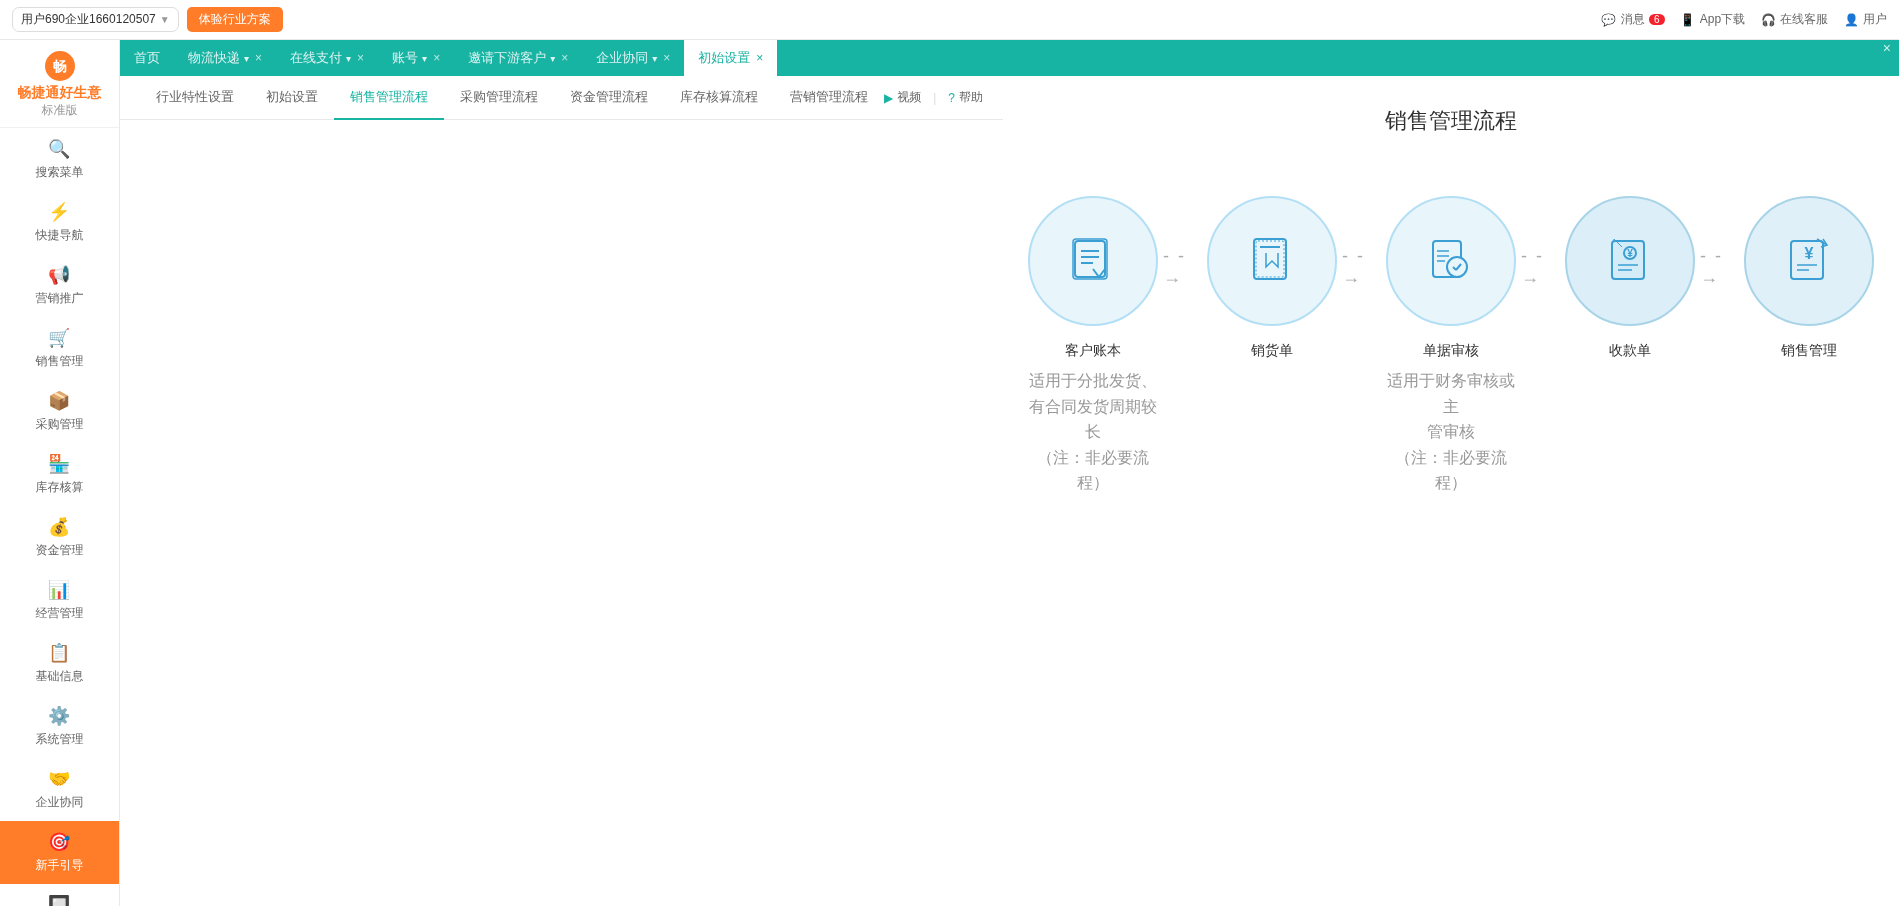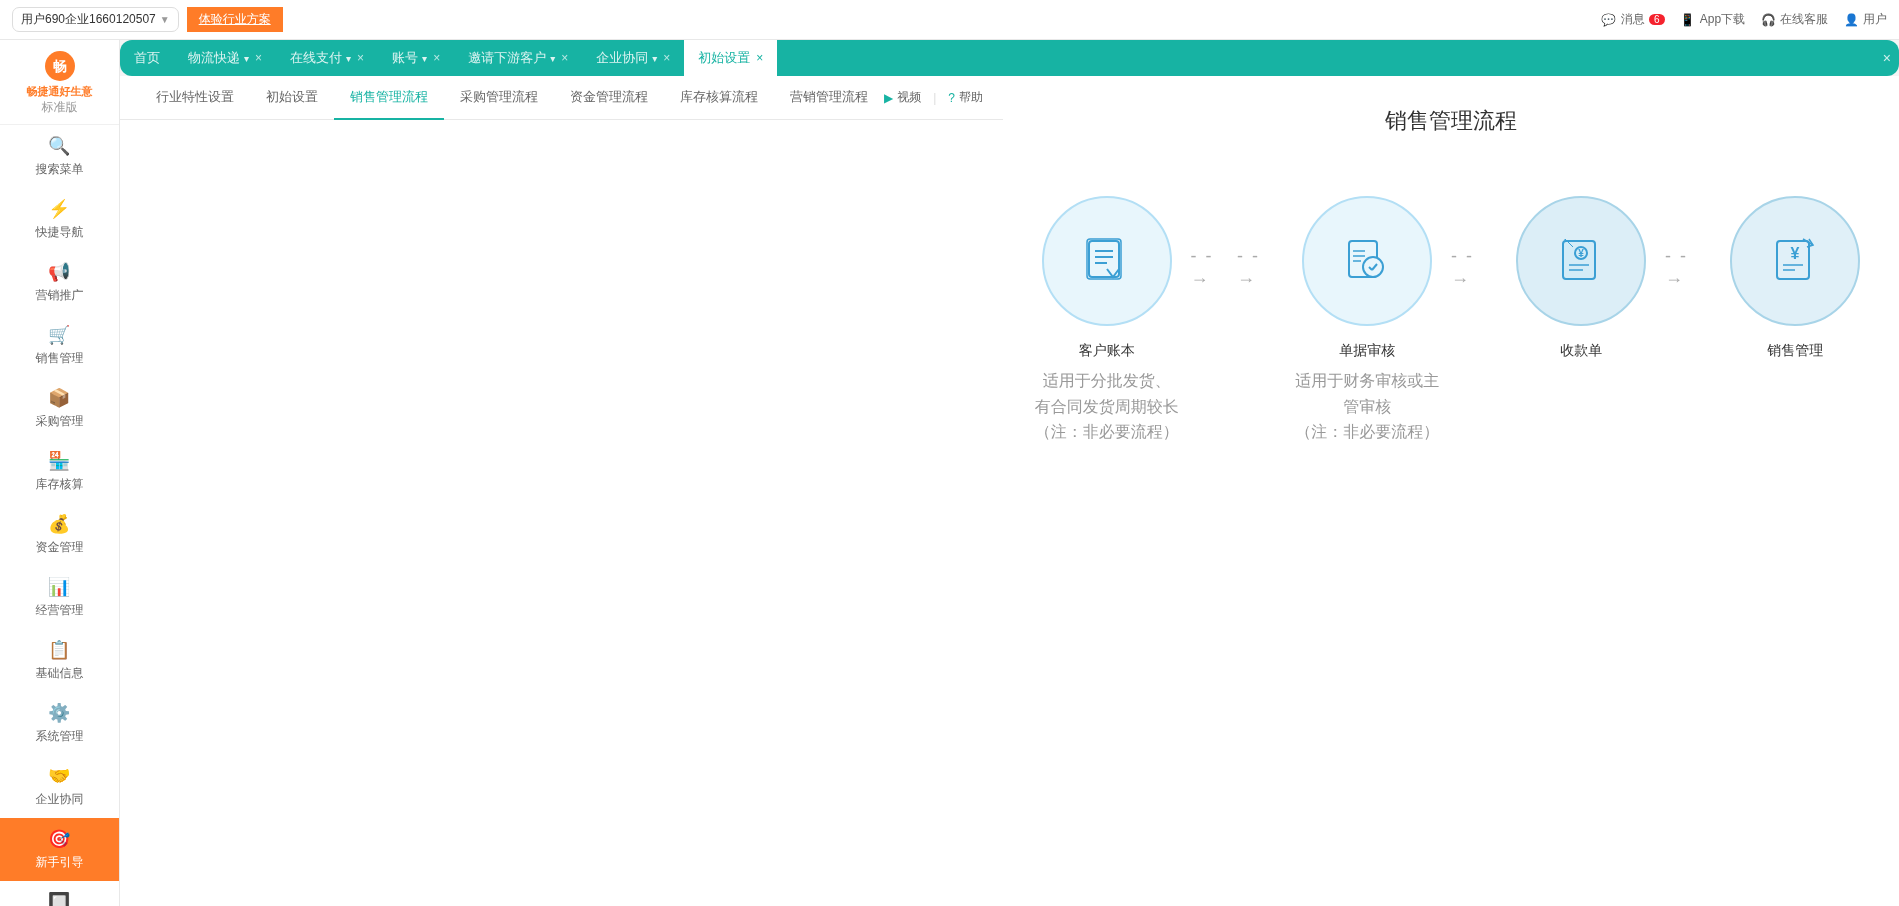--- a/index.html
+++ b/index.html
@@ -3,41 +3,41 @@
   <meta charset="utf-8">
   <style>
     * { box-sizing: border-box; margin: 0; padding: 0; }
     body { font-family: "Microsoft YaHei", "PingFang SC", sans-serif; font-size: 13px; background: #f5f5f5; color: #333; display: flex; flex-direction: column; height: 100vh; overflow: hidden; }
 
     
     .top-bar { height: 40px; background: #fff; display: flex; align-items: center; justify-content: space-between; padding: 0 12px; border-bottom: 1px solid #e8e8e8; flex-shrink: 0; }
     .top-bar-left { display: flex; align-items: center; gap: 8px; }
     .user-select { display: flex; align-items: center; gap: 4px; border: 1px solid #ddd; border-radius: 7px; padding: 3px 8px; font-size: 12px; cursor: pointer; }
     .user-select-arrow { color: #999; font-size: 10px; }
-    .trial-btn { background: #ff7c28; color: #fff; border: none; border-radius: 0; padding: 4px 12px; font-size: 12px; cursor: pointer; white-space: nowrap; text-decoration: underline; }
+    .trial-btn { background: #ff7c28; color: #fff; border: none; border-radius: 5px; padding: 4px 12px; font-size: 12px; cursor: pointer; white-space: nowrap; }
     .top-bar-right { display: flex; align-items: center; gap: 16px; font-size: 12px; color: #666; }
     .top-bar-right-item { display: flex; align-items: center; gap: 4px; cursor: pointer; }
     .badge { background: #f5222d; color: #fff; border-radius: 8px; font-size: 10px; padding: 0 4px; min-width: 16px; text-align: center; }
 
     
     .main-layout { display: flex; flex: 1; overflow: hidden; }
 
     
     .sidebar { width: 120px; background: #fff; border-right: 1px solid #e8e8e8; display: flex; flex-direction: column; flex-shrink: 0; overflow-y: auto; }
     .sidebar-logo { display: flex; align-items: center; justify-content: center; flex-direction: column; padding: 10px 0 8px; border-bottom: 1px solid #f0f0f0; }
     .sidebar-logo-icon { width: 32px; height: 32px; }
-    .sidebar-logo-text { font-size: 11px; color: #ff7c28; margin-top: 2px; font-weight: bold; }
+    .sidebar-logo-text { font-size: 14px; color: #ff7c28; margin-top: 2px; font-weight: bold; }
     .sidebar-logo-sub { font-size: 12px; color: #999; }
     .sidebar-item { display: flex; flex-direction: column; align-items: center; padding: 10px 4px; cursor: pointer; color: #666; font-size: 12px; gap: 4px; position: relative; }
     .sidebar-item.active { color: #fff; background: #ff7c28; }
     .sidebar-item.active .sidebar-icon { color: #fff; }
     .sidebar-icon { font-size: 18px; }
 
     
-    .nav-tabs-bar { background: #17b3a3; display: flex; align-items: center; height: 36px; flex-shrink: 0; position: relative; border-radius: 12px; }
+    .nav-tabs-bar { background: #17b3a3; display: flex; align-items: flex-start; height: 36px; flex-shrink: 0; position: relative; }
     .nav-tab { display: flex; align-items: center; padding: 0 14px; height: 36px; color: rgba(255,255,255,0.85); font-size: 13px; cursor: pointer; gap: 4px; white-space: nowrap; }
     .nav-tab.active { background: #fff; color: #17b3a3; }
     .nav-tab-close { font-size: 12px; color: rgba(255,255,255,0.7); margin-left: 2px; }
     .nav-tab.active .nav-tab-close { color: #17b3a3; }
     .nav-tab-arrow { font-size: 10px; }
     .nav-close-all { position: absolute; right: 8px; color: rgba(255,255,255,0.8); cursor: pointer; font-size: 14px; }
 
     
     .content-area { flex: 1; display: flex; overflow: hidden; background: #fff; }
 
@@ -259,20 +259,32 @@
               </svg>
             </div>
             <div class="flow-title">客户账本</div>
             <div class="flow-desc">适用于分批发货、<br>有合同发货周期较长<br>（注：非必要流程）</div>
           </div>
 
           <div class="flow-arrow">
             <span style="letter-spacing:2px; color:#aaa; font-size:18px;">- - →</span>
           </div>
 
+          <div class="flow-item">
+            <div class="flow-circle">
+              <svg class="flow-svg" viewBox="0 0 56 56" fill="none">
+                <rect x="10" y="6" width="32" height="40" rx="3" stroke="#3b9fd4" stroke-width="2" fill="#e8f6fc"></rect>
+                <path d="M16 14 L36 14" stroke="#3b9fd4" stroke-width="2"></path>
+                <path d="M22 20 L22 34 L28 28 L34 34 L34 20" stroke="#3b9fd4" stroke-width="1.5" fill="none"></path>
+                <rect x="12" y="8" width="28" height="36" rx="2" stroke="#3b9fd4" stroke-width="1" fill="none" stroke-dasharray="2,2"></rect>
+              </svg>
+            </div>
+            <div class="flow-title">销货单</div>
+            <div class="flow-desc"></div>
+          </div>
 
           <div class="flow-arrow">
             <span style="letter-spacing:2px; color:#aaa; font-size:18px;">- - →</span>
           </div>
 
           <div class="flow-item">
             <div class="flow-circle">
               <svg class="flow-svg" viewBox="0 0 56 56" fill="none">
                 <rect x="10" y="8" width="28" height="36" rx="3" stroke="#3b9fd4" stroke-width="2" fill="#e8f6fc"></rect>
                 <circle cx="34" cy="34" r="10" fill="#e8f6fc" stroke="#3b9fd4" stroke-width="2"></circle>

